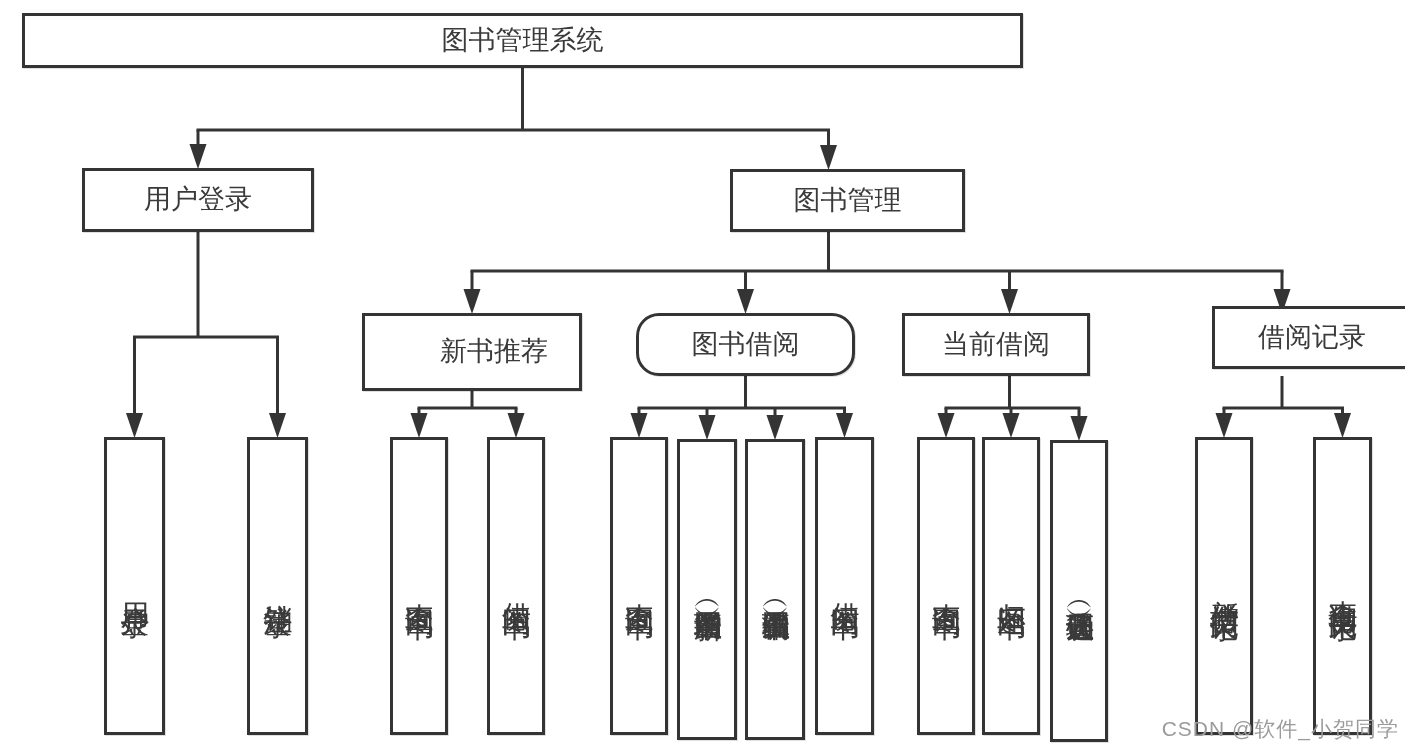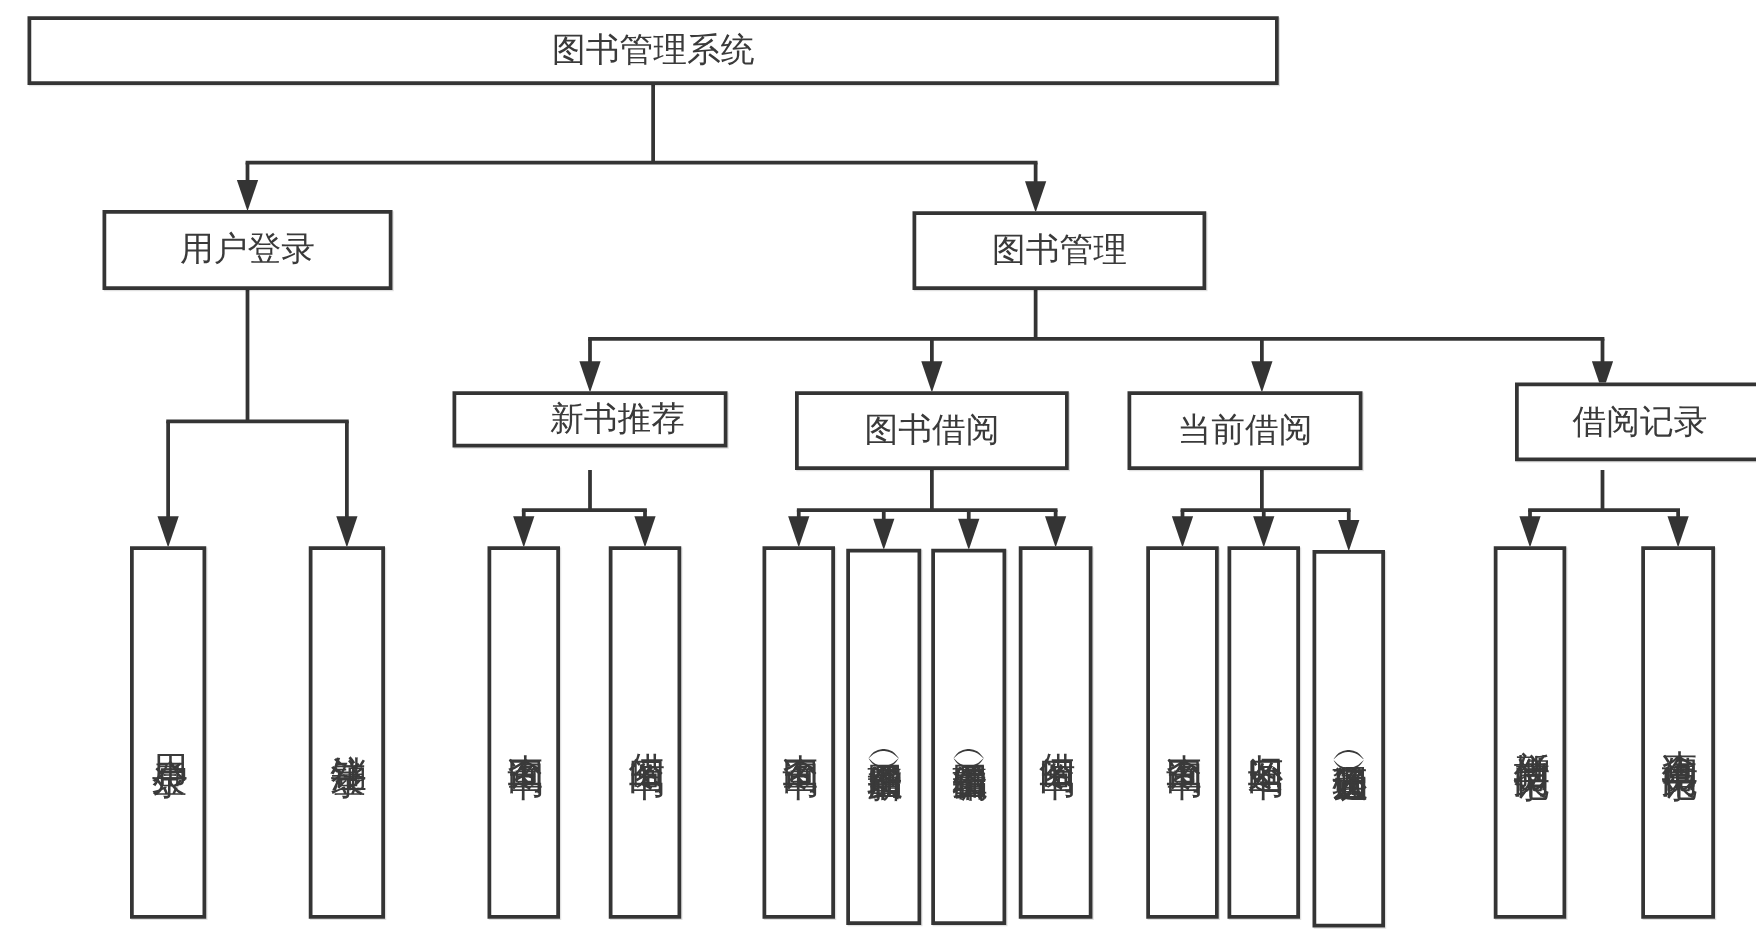--- a/index.html
+++ b/index.html
@@ -103,29 +103,30 @@
       <polygon points="1215.5,413 1232.5,413 1224,438" fill="#343434"></polygon>
       <line x1="1342.5" y1="408" x2="1342.5" y2="419" stroke="#343434" stroke-width="3"></line>
       <polygon points="1334,413 1351,413 1342.5,438" fill="#343434"></polygon>
     </svg>
   <div id="nodes">
       <div class="node" style="left: 22px; top: 13px; width: 1001px; height: 55px;">图书管理系统</div>
       <div class="node" style="left: 82px; top: 168px; width: 232px; height: 64px;">用户登录</div>
       <div class="node" style="left: 711px; top: 169px; width: 235px; height: 63px; margin-left: 19px;">图书管理</div>
       <div class="node vertical" style="left: 104px; top: 437px; width: 61px; height: 298px;">用户登录</div>
       <div class="node vertical" style="left: 247px; top: 437px; width: 61px; height: 298px;">注销登录</div>
-      <div class="node" style="left: 362px; top: 313px; width: 220px; height: 45px; padding-left: 44px;">新书推荐</div>
-      <div class="node" style="left: 636px; top: 313px; width: 219px; height: 63px;">图书借阅</div>
+      <div class="node" style="left: 362px; top: 313px; width: 220px; height: 78px; padding-left: 44px;">新书推荐</div>
+      <div class="node" style="left: 636px; top: 313px; width: 219px; height: 63px; border-radius: 23px;">图书借阅</div>
       <div class="node" style="left: 902px; top: 313px; width: 188px; height: 63px;">当前借阅</div>
       <div class="node" style="left: 1172px; top: 306px; width: 200px; height: 63px; margin-left: 40px;">借阅记录</div>
       <div class="node vertical" style="left: 390px; top: 437px; width: 58px; height: 298px;">查询图书</div>
       <div class="node vertical" style="left: 487px; top: 437px; width: 58px; height: 298px;">借阅图书</div>
       <div class="node vertical" style="left: 610px; top: 437px; width: 58px; height: 298px;">查询图书</div>
       <div class="node vertical tight" style="left: 677px; top: 439px; width: 60px; height: 301px;">新增图书（管理员）</div>
       <div class="node vertical tight" style="left: 745px; top: 439px; width: 60px; height: 301px;">编辑图书（管理员）</div>
       <div class="node vertical" style="left: 815px; top: 437px; width: 59px; height: 298px;">借阅图书</div>
       <div class="node vertical" style="left: 917px; top: 437px; width: 58px; height: 298px;">查询图书</div>
       <div class="node vertical" style="left: 982px; top: 437px; width: 58px; height: 298px;">归还图书</div>
       <div class="node vertical tight" style="left: 1050px; top: 440px; width: 58px; height: 302px;">确认归还（管理员）</div>
       <div class="node vertical" style="left: 1195px; top: 437px; width: 58px; height: 298px;">新增借阅记录</div>
       <div class="node vertical" style="left: 1313px; top: 437px; width: 59px; height: 298px;">查询借阅记录</div>
     </div>
+  <div class="watermark" style="color: rgb(155, 155, 155);">CSDN @软件_小贺同学</div>
 </div>
 
 </body></html>

